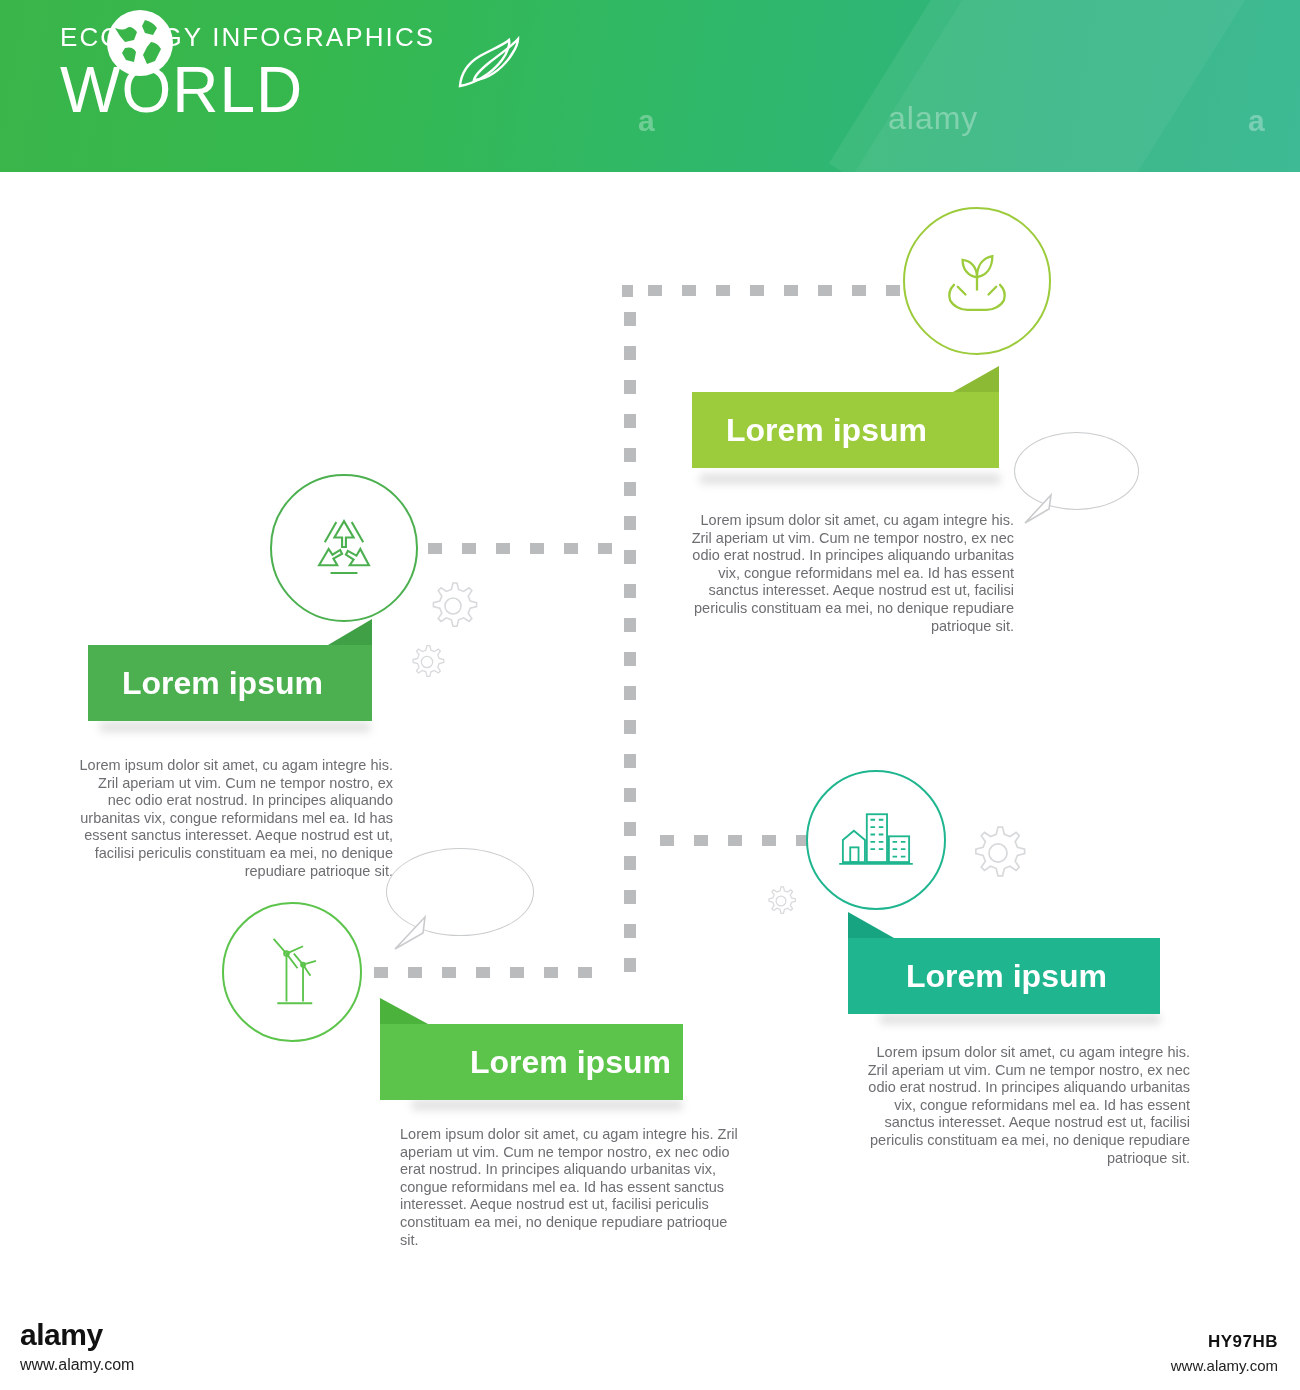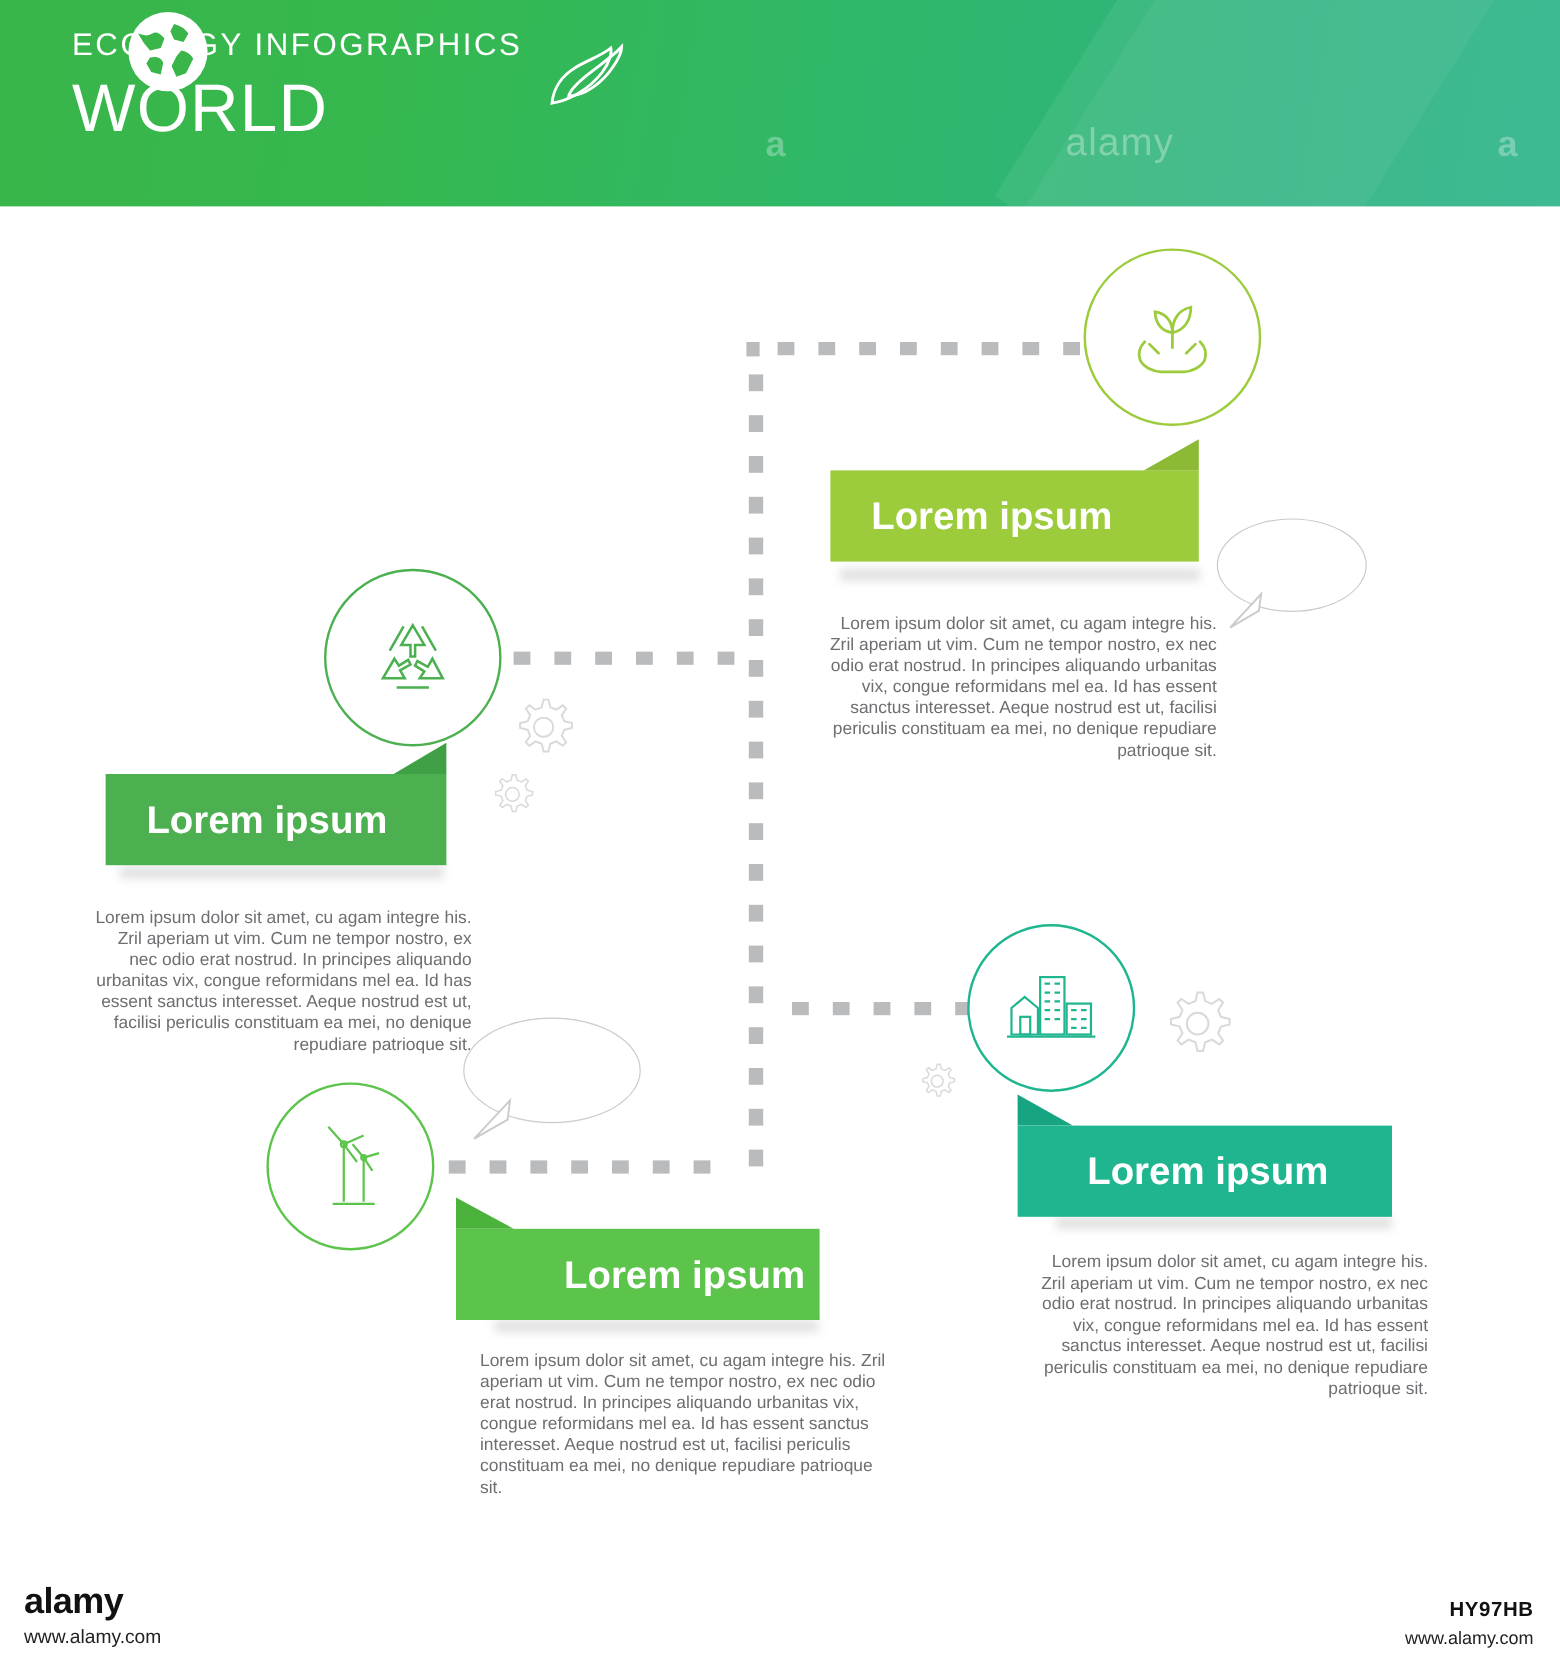--- a/index.html
+++ b/index.html
@@ -27,21 +27,21 @@
     position:absolute; right:120px; top:-160px; width:240px; height:460px;
     background:rgba(255,255,255,0.05);
     transform:rotate(32deg);
   }
   .title-wrap { position:absolute; left:60px; top:22px; color:#fff; }
   .title-small {
     font-size:26px; letter-spacing:2.1px; font-weight:400; line-height:30px;
     white-space:nowrap;
   }
   .title-big {
-    font-size:56px; line-height:80px; letter-spacing:1px; font-weight:400;
+    font-size:64px; line-height:80px; letter-spacing:1px; font-weight:400;
     margin-top:-2px; white-space:nowrap; position:relative;
   }
   .globe {
     position:absolute; left:105px; top:8px; width:70px; height:70px;
   }
   .leaf-mark { position:absolute; left:452px; top:36px; width:70px; height:60px; }
 
   
   .wm { position:absolute; color:rgba(255,255,255,0.30); font-size:30px; font-weight:700; }
   .wm-a1 { left:638px; top:104px; }

